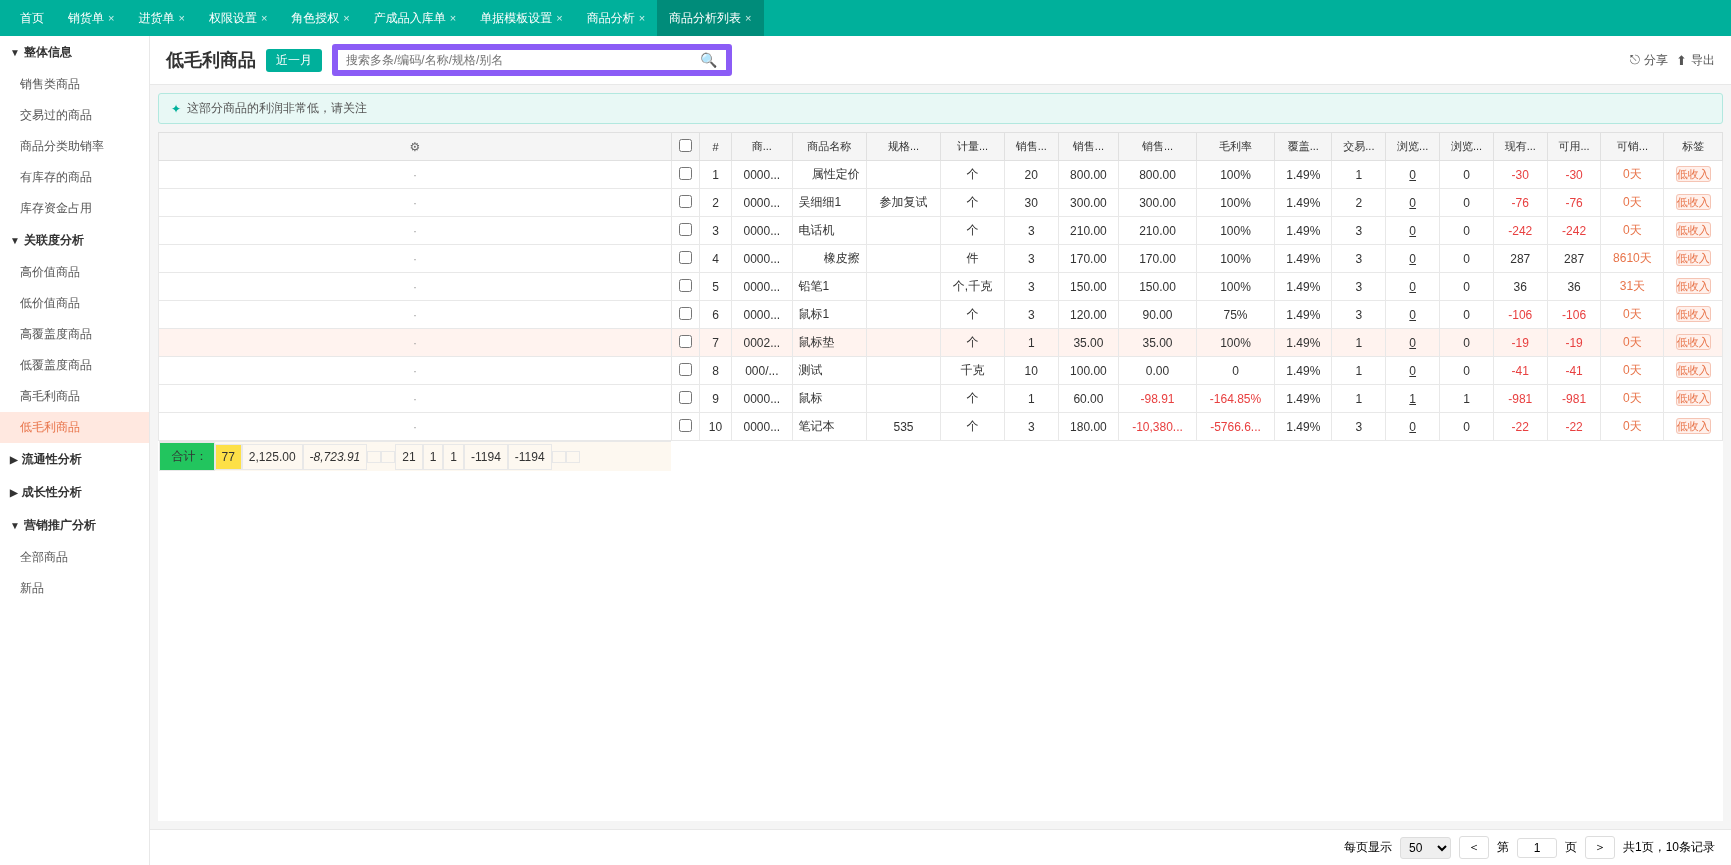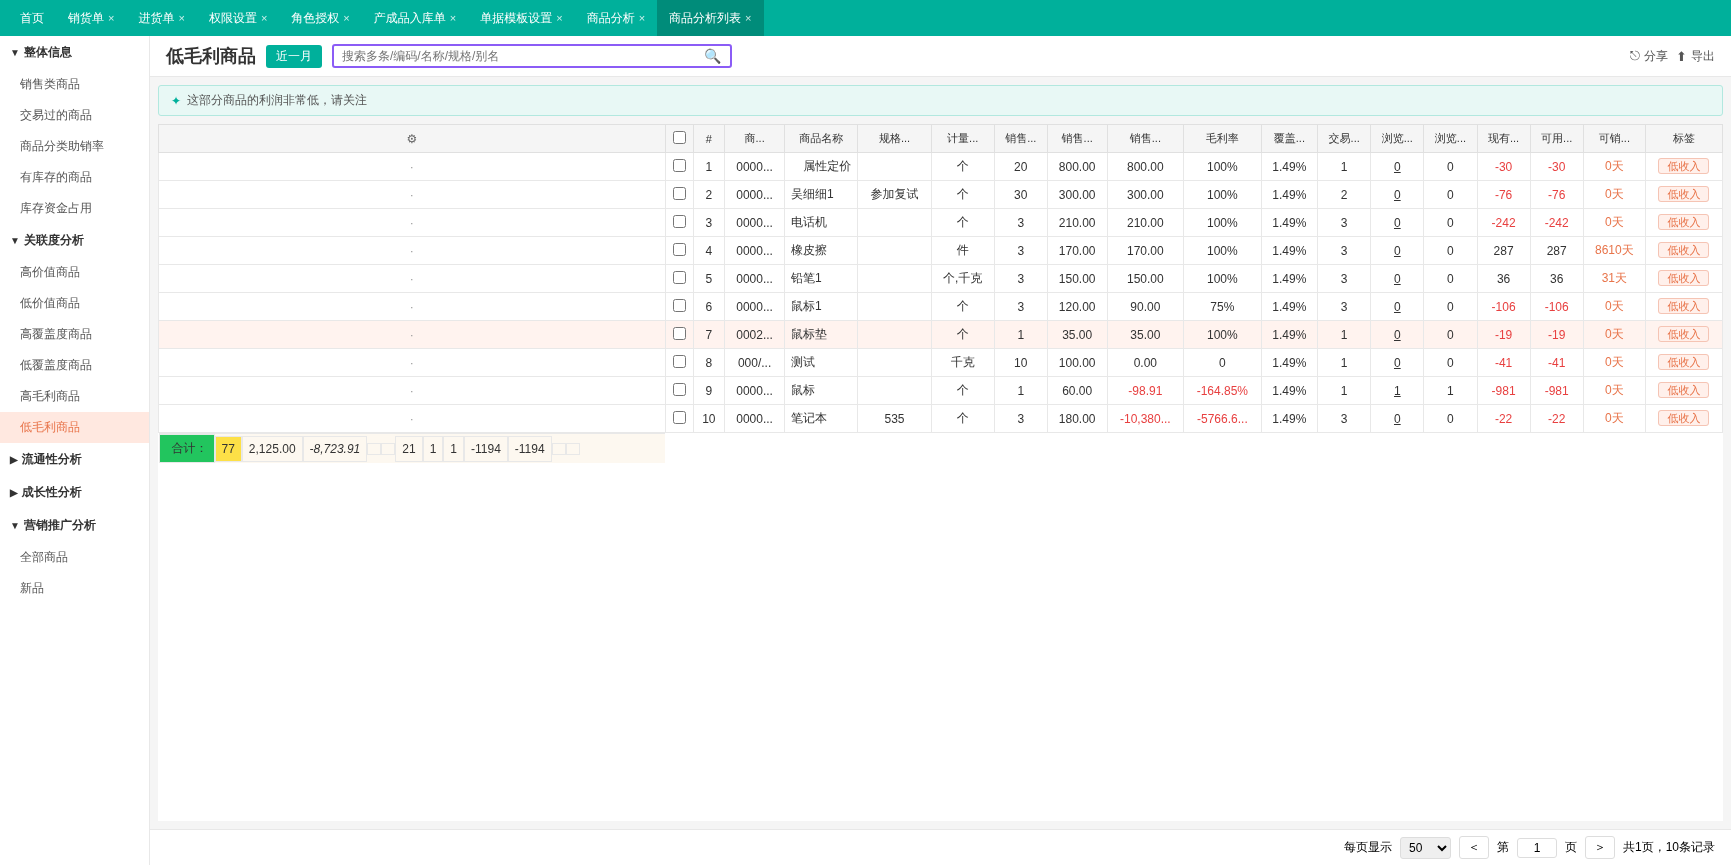--- a/index.html
+++ b/index.html
@@ -87,21 +87,21 @@
       color: #fff;
       border: none;
       border-radius: 3px;
       padding: 3px 10px;
       cursor: pointer;
       font-size: 12px;
     }
     .search-box {
       display: flex;
       align-items: center;
-      border: 2px solid #8b5cf6;
+      border: 6px solid #8b5cf6;
       border-radius: 3px;
       padding: 2px 8px;
       flex: 1;
       max-width: 400px;
     }
     .search-box input {
       border: none;
       outline: none;
       font-size: 12px;
       width: 100%;
@@ -175,21 +175,21 @@
       color: #333;
       white-space: nowrap;
     }
     tbody tr.highlighted { background: #fff3ef; }
 
     .tag-low-income {
       background: #fff0eb;
       color: #e8744a;
       border: 1px solid #f5c4b4;
       border-radius: 3px;
-      padding: 1px 8px;
+      padding: 1px 0;
       font-size: 11px;
     }
 
     .text-red { color: #e84040; }
     .text-orange { color: #e8744a; }
     .underline { text-decoration: underline; color: #333; }
     .footer-row {
       display: flex;
       align-items: center;
       width: 100%;
@@ -439,21 +439,21 @@
       <td class="text-red">-242</td>
       <td class="text-red">-242</td>
       <td class="text-orange">0天</td>
       <td><span class="tag-low-income">低收入</span></td>
     </tr>
             <tr>
       <td><span style="color:#999; cursor:pointer;">·</span></td>
       <td class="checkbox-cell"><input type="checkbox" style=""></td>
       <td>4</td>
       <td>0000...</td>
-      <td style="text-align:left;">橡皮擦</td>
+      <td style="text-align:right;">橡皮擦</td>
       <td></td>
       <td>件</td>
       <td>3</td>
       <td>170.00</td>
       <td class="">170.00</td>
       <td class="">100%</td>
       <td>1.49%</td>
       <td>3</td>
       <td><span class="underline" style="cursor:pointer;">0</span></td>
       <td>0</td>

